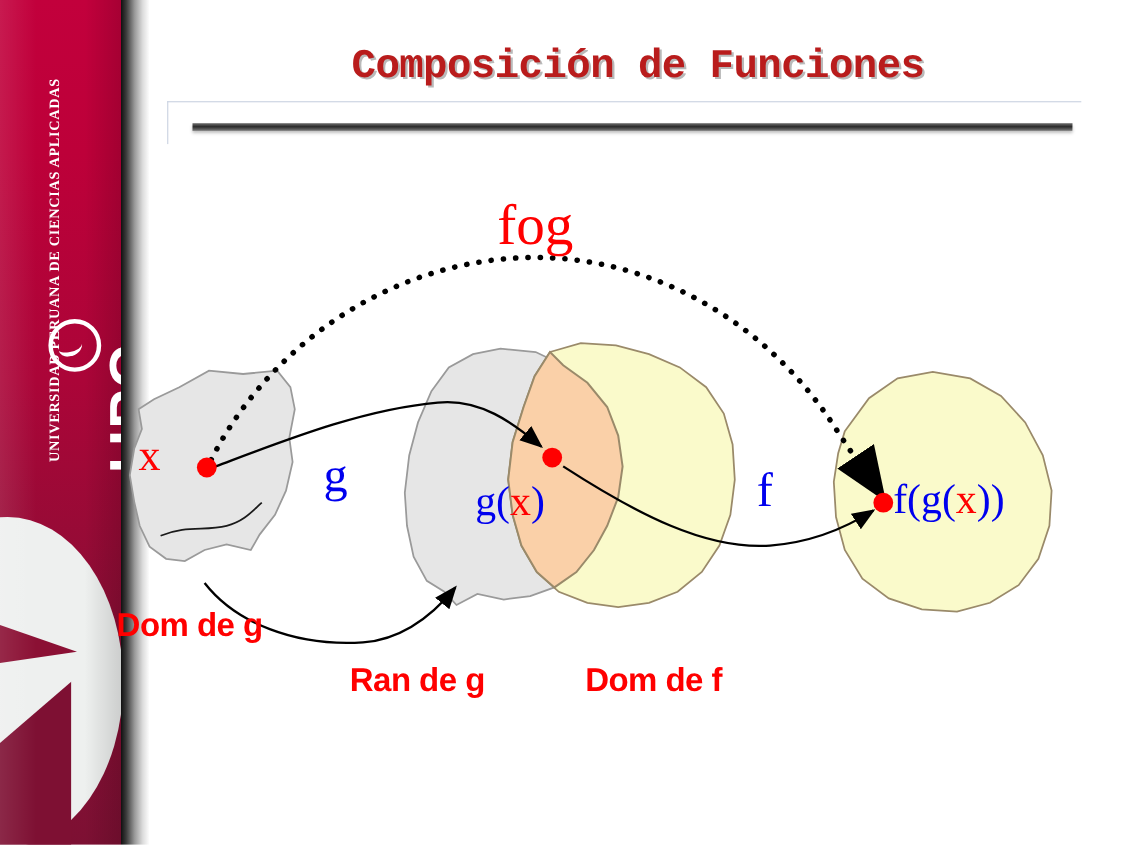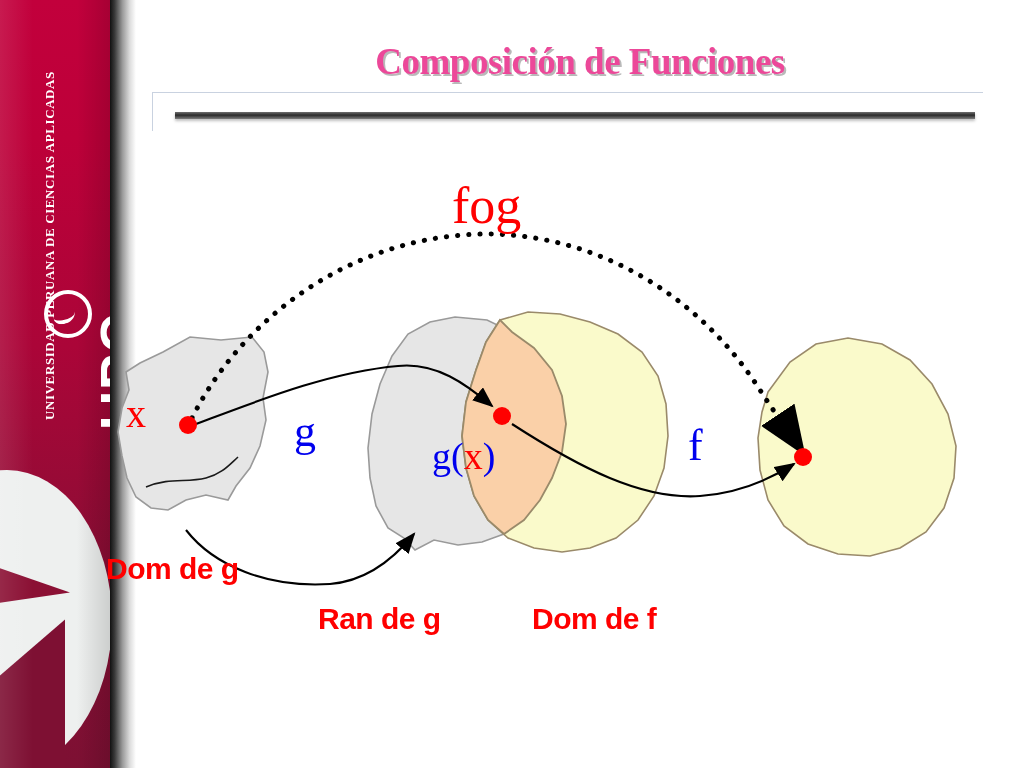--- a/index.html
+++ b/index.html
@@ -73,24 +73,24 @@
   #side-shadow{
     position:absolute;left:110px;top:0;width:26px;height:768px;
     background:linear-gradient(90deg,#111 0%,#3a3a3a 18%,#9a9a9a 48%,#dcdcdc 76%,#ffffff 100%);
   }
 
   
   #title{
     position:absolute;left:150px;top:40px;width:860px;
     text-align:center;
     font-size:37px;font-weight:bold;
-    color:#ec4899;
+    color:#b91c1c;
     letter-spacing:-0.5px;
     text-shadow:2px 2px 0 #b9b9b9;
-    font-family:Liberation Serif, serif;
+    font-family:Liberation Mono, monospace;
   }
   #title-rule-box{
     position:absolute;left:152px;top:92px;width:830px;height:38px;
     border-left:1px solid #c9d2e0;border-top:1px solid #c9d2e0;
   }
   #title-rule{
     position:absolute;left:175px;top:112px;width:800px;height:7px;
     background:linear-gradient(180deg,#6f6f6f 0%,#2b2b2b 45%,#7d7d7d 100%);
     box-shadow:0 2px 3px rgba(0,0,0,.25);
   }
@@ -188,17 +188,18 @@
   </svg>
 
   
   <div class="lbl" id="lbl-fog">fog</div>
   <div class="lbl" id="lbl-x">x</div>
   <div class="lbl" id="lbl-g">g</div>
   <div class="lbl" id="lbl-f">f</div>
 
   <div class="lbl" id="lbl-gx"><span>g(</span><span class="rx">x</span><span>)</span></div>
 
+  <div class="lbl" id="lbl-fgx"><span>f(g(</span><span class="rx">x</span><span>))</span></div>
 
   <div class="cap" id="cap-domg">Dom de g</div>
   <div class="cap" id="cap-rang">Ran de g</div>
   <div class="cap" id="cap-domf">Dom de f</div>
 </div>
 
 </body></html>

